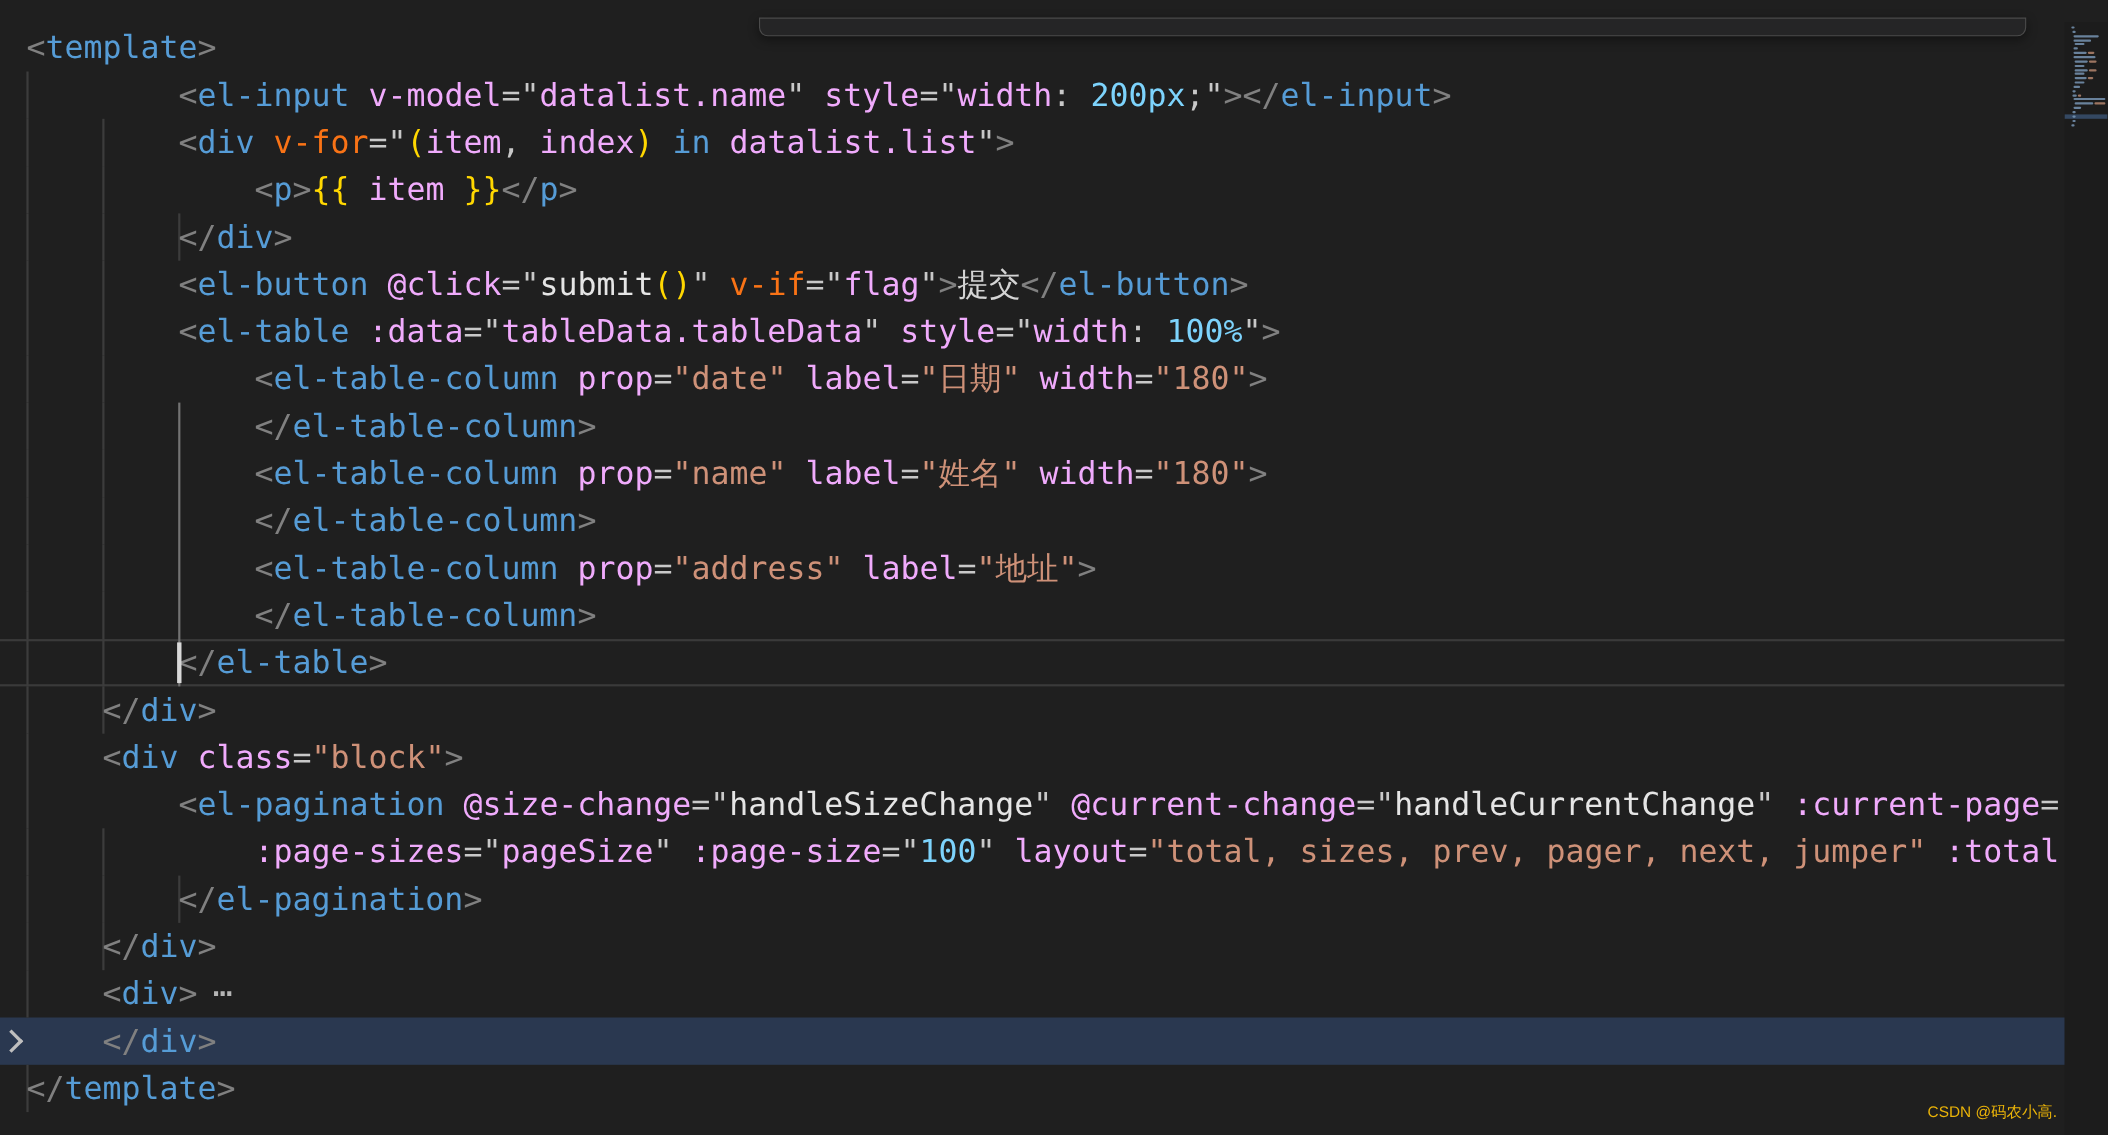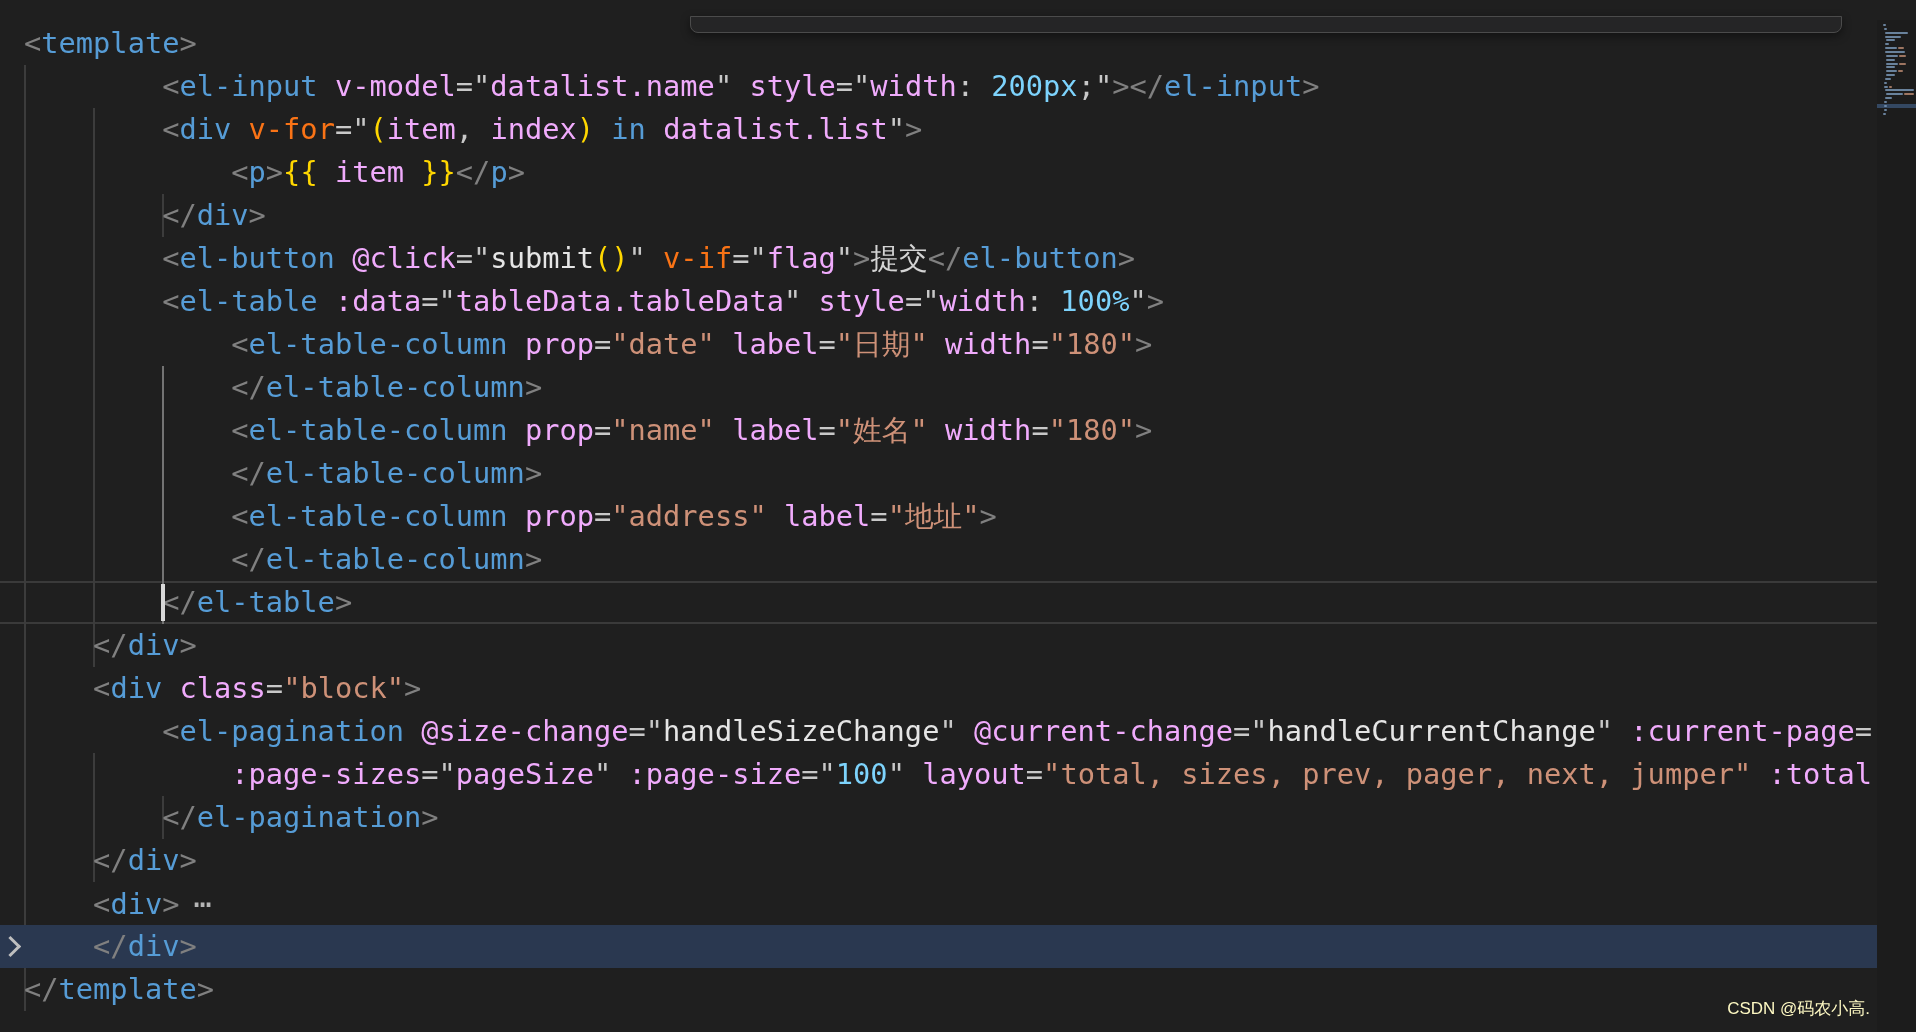--- a/index.html
+++ b/index.html
@@ -49,21 +49,21 @@
 
   
   #minimap{position:absolute;right:0;top:0;width:39px;height:1032px;
            background:#1c1c1c;z-index:4;}
   .mm-dash{position:absolute;height:2px;border-radius:1px;}
   .mm-band{position:absolute;left:0;width:39px;background:rgba(76,116,168,.5);}
 
   
   #watermark{position:absolute;right:46px;bottom:12px;z-index:7;
              font-family:"Liberation Sans","DejaVu Sans",sans-serif;
-             font-size:17px;color:#fef9c3;}
+             font-size:14px;color:#eab308;}
 </style>
 </head>
 <body>
 
 <div id="editor">
 
   <div id="fold-band" class="deco" style="top: 905px;"></div>
   <div id="cursor-line" class="deco" style="top: 561px;"></div>
 
   <div id="code">

